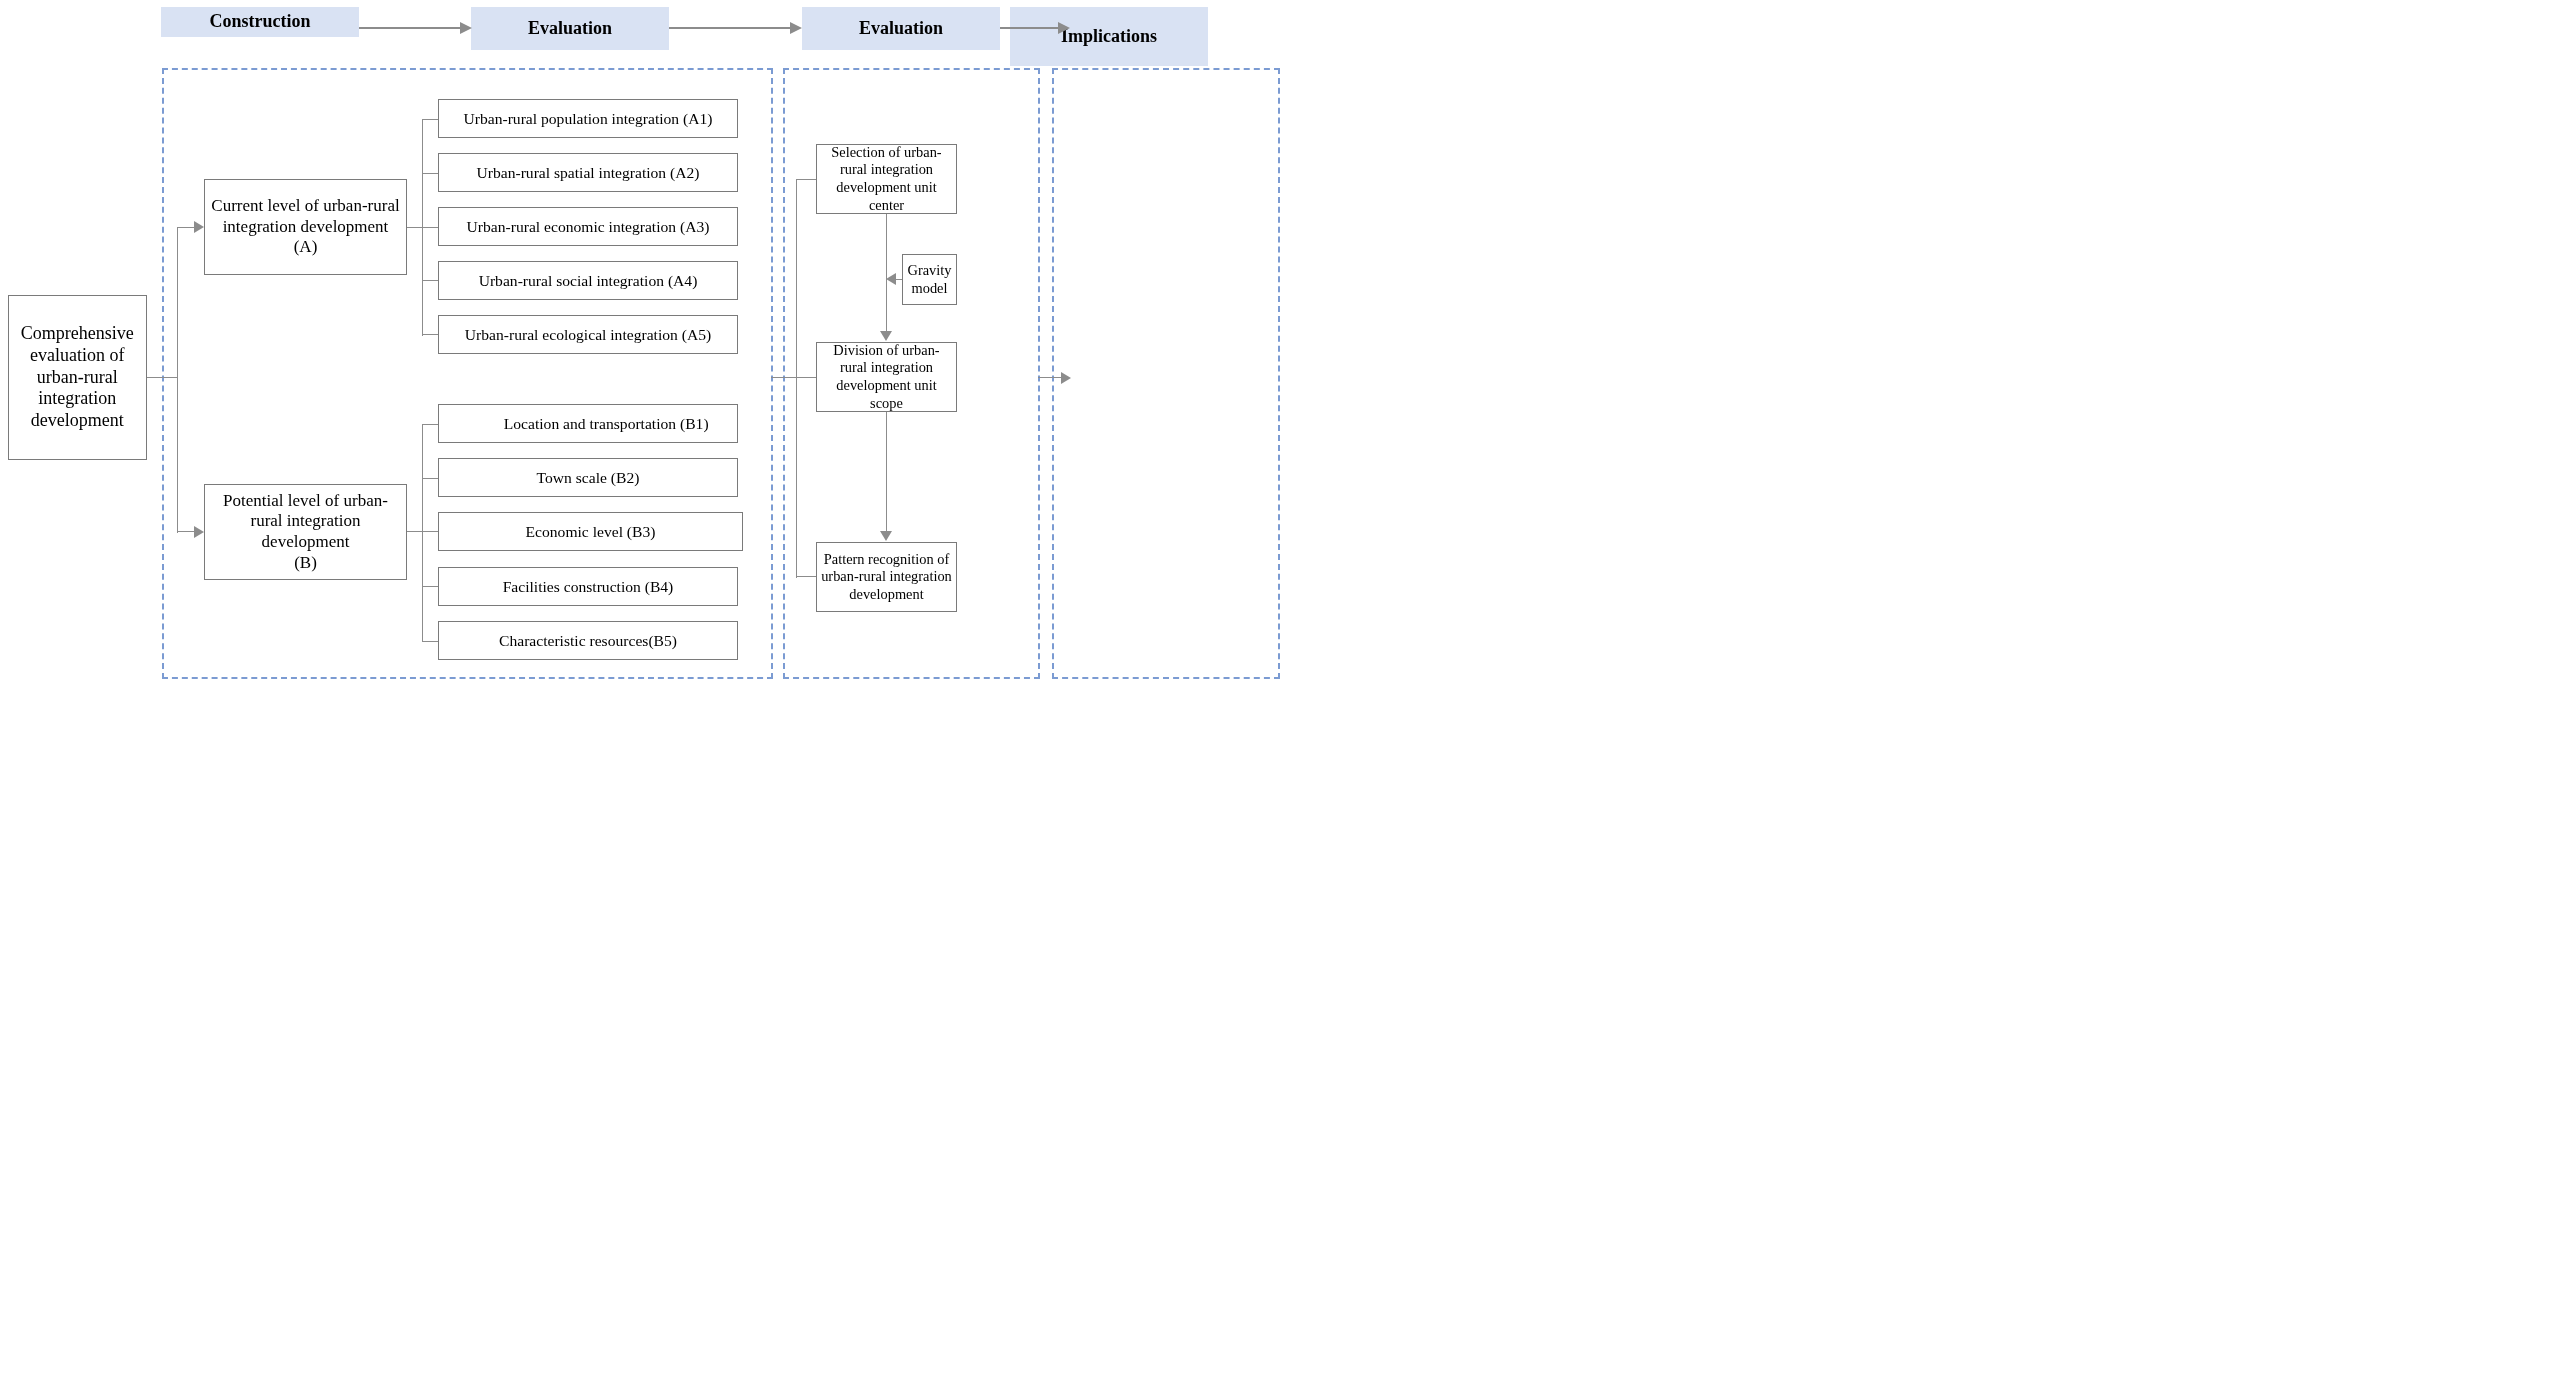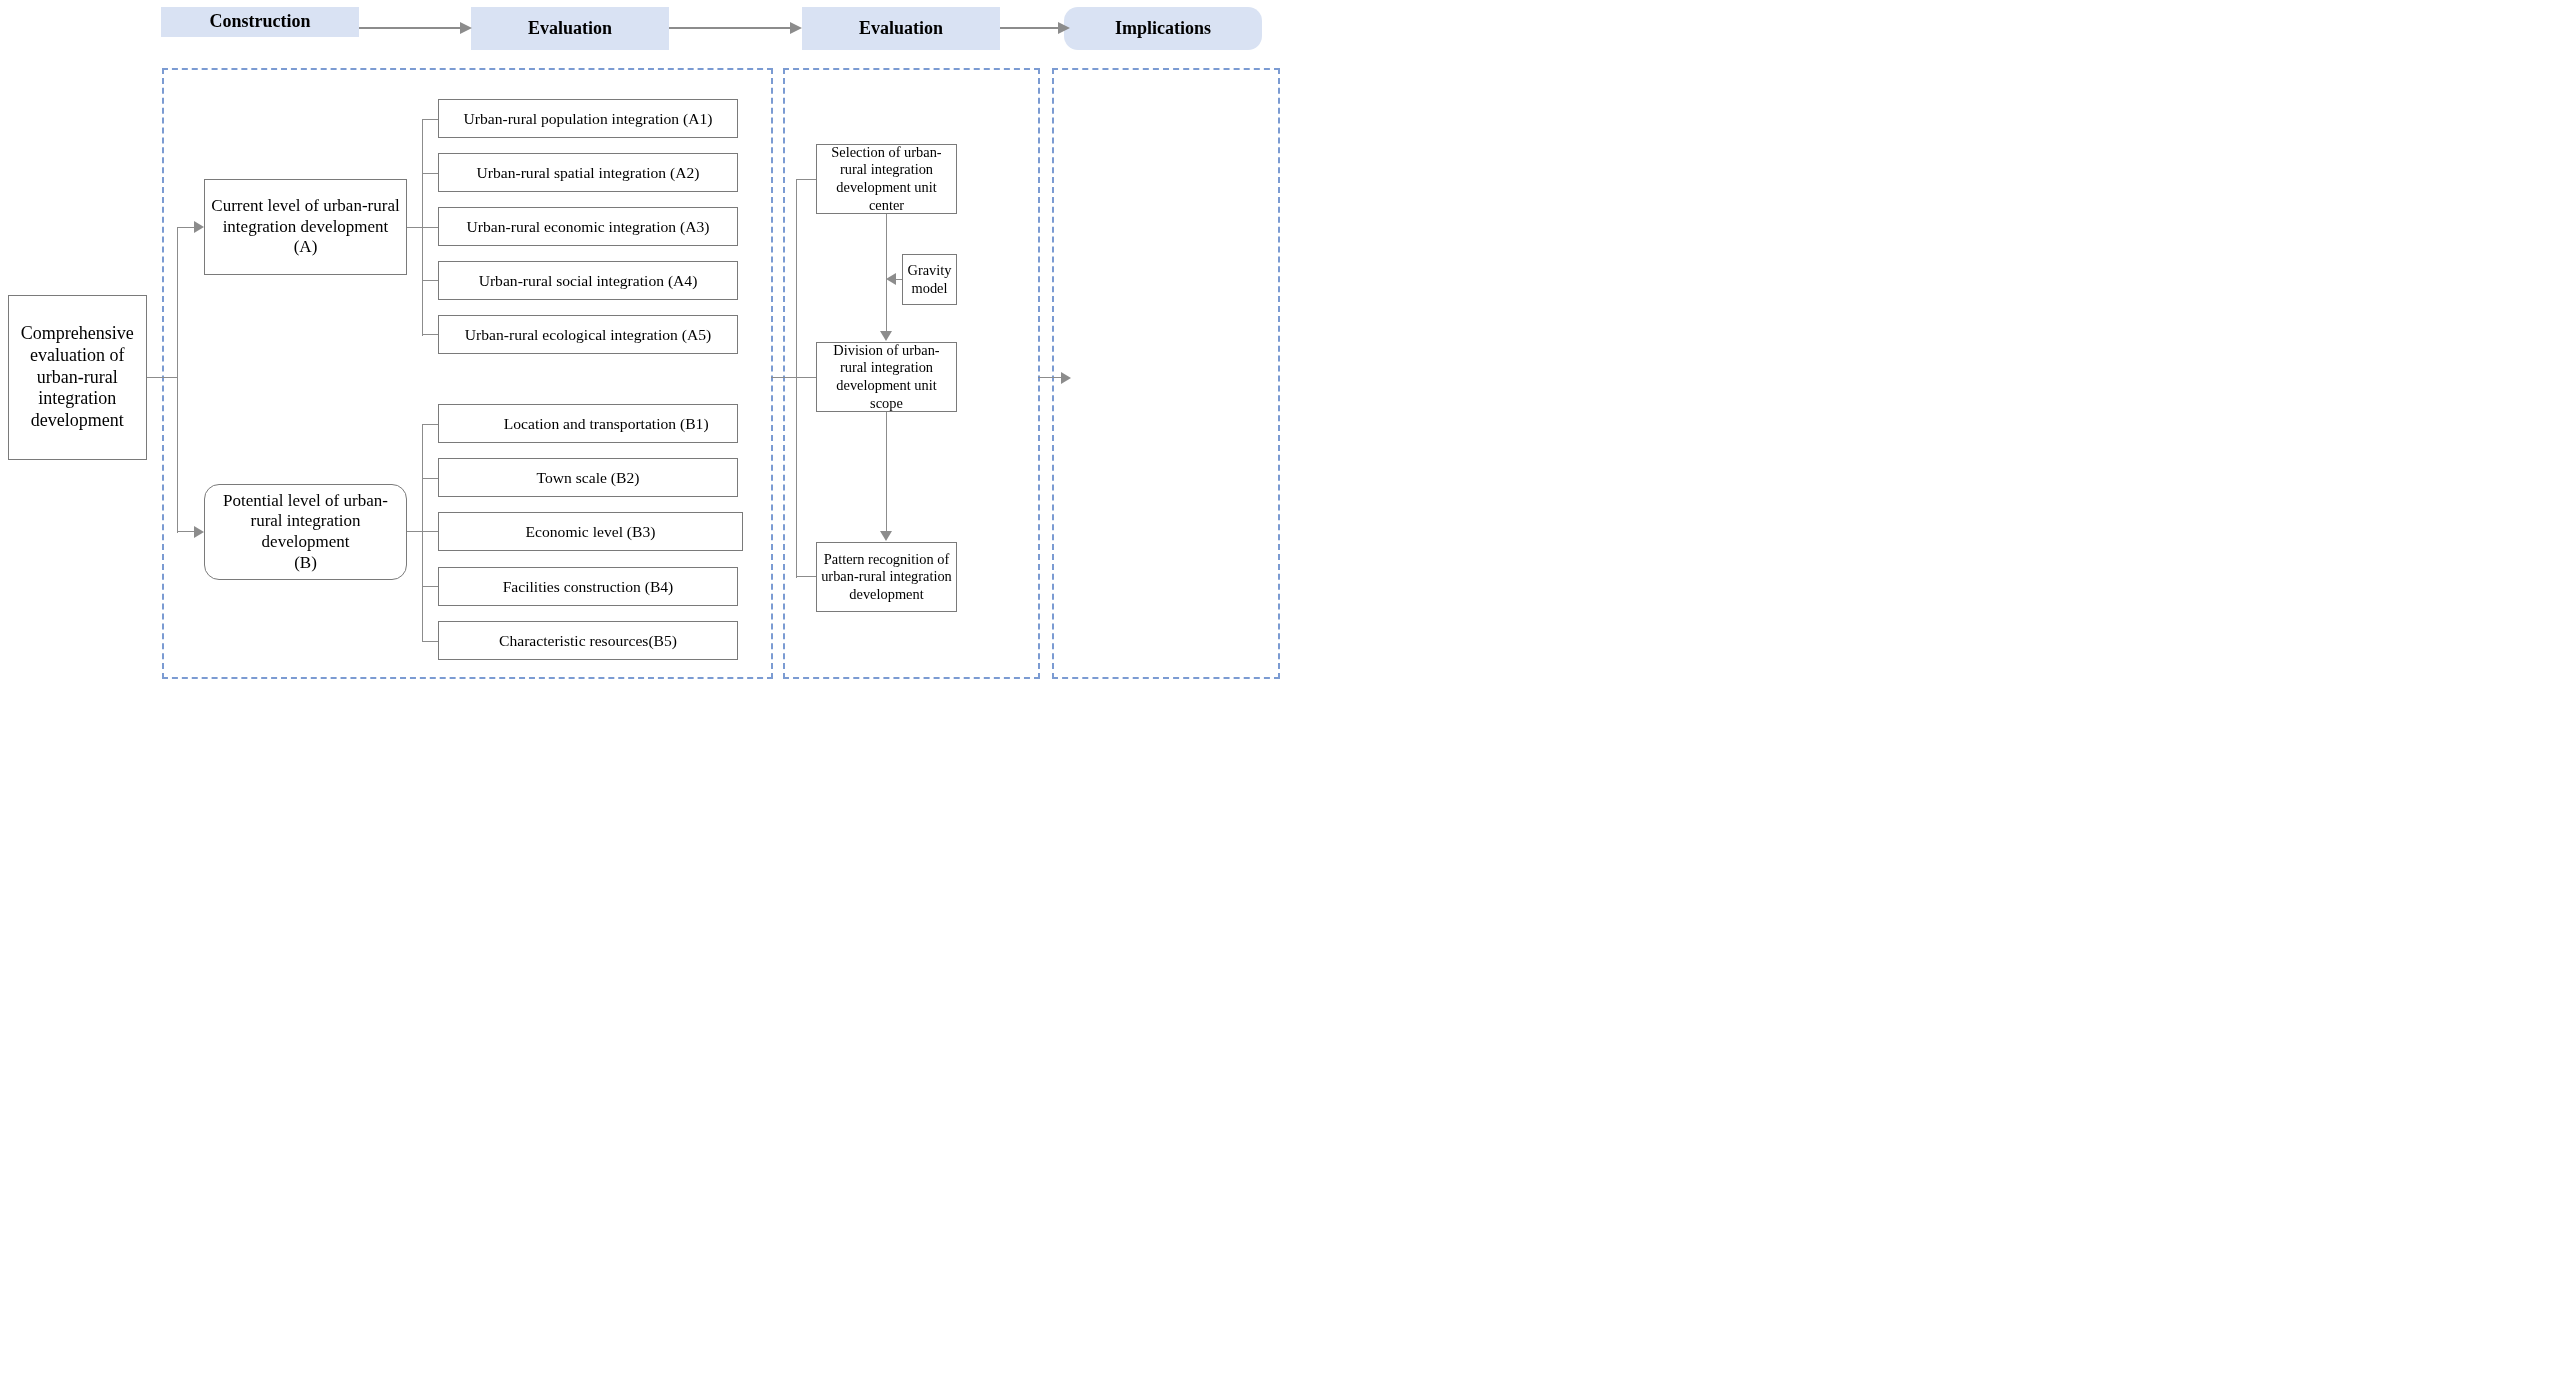--- a/index.html
+++ b/index.html
@@ -21,21 +21,21 @@
   .tri-hdr{border-top:6.6px solid transparent;border-bottom:6.6px solid transparent;border-left:12px solid #8c8c8c;}
 </style>
 </head>
 <body>
 
 <div id="canvas">
 
   <div class="hdr" style="left:161px;top:6.6px;width:198px;height:30px;">Construction</div>
   <div class="hdr" style="left:471px;top:6.6px;width:198px;height:43px;">Evaluation</div>
   <div class="hdr" style="left:802px;top:6.6px;width:198px;height:43px;">Evaluation</div>
-  <div class="hdr" style="left:1064px;top:6.6px;width:198px;height:43px;border-radius:14px;">Implications</div>
+  <div class="hdr" style="left:1010px;top:6.6px;width:198px;height:59px;">Implications</div>
 
   <div class="hline" style="left:359px;top:27px;width:102px;height:2.4px;"></div>
   <div class="tri tri-hdr" style="left:460px;top:21.6px;"></div>
   <div class="hline" style="left:669px;top:27px;width:123px;height:2.4px;"></div>
   <div class="tri tri-hdr" style="left:790px;top:21.6px;"></div>
   <div class="hline" style="left:1000px;top:27px;width:59px;height:2.4px;"></div>
   <div class="tri tri-hdr" style="left:1058px;top:21.6px;"></div>
 
   <div class="panel" style="left:162px;top:68px;width:607px;height:607px;"></div>
   <div class="panel" style="left:783px;top:68px;width:253px;height:607px;"></div>
@@ -47,21 +47,21 @@
   <div class="vline" style="left:177px;top:227px;width:1.2px;height:306px;"></div>
   <div class="hline" style="left:177px;top:227px;width:17px;height:1.2px;"></div>
   <div class="tri tri-r" style="left:194px;top:221px;"></div>
   <div class="hline" style="left:177px;top:531px;width:17px;height:1.2px;"></div>
   <div class="tri tri-r" style="left:194px;top:526px;"></div>
 
   <div class="box" style="left:204px;top:179px;width:203px;height:96px;border-width:1.8px;">
     <div>Current level of urban-rural integration development</div>
     <div>(A)</div>
   </div>
-  <div class="box" style="left:204px;top:484px;width:203px;height:96px;border-width:1.8px;border-radius:15px;">
+  <div class="box" style="left:204px;top:484px;width:203px;height:96px;border-width:1.8px;">
     <div>Potential level of urban-rural integration development</div>
     <div>(B)</div>
   </div>
 
   <div class="hline" style="left:407px;top:227px;width:15.6px;height:1.2px;"></div>
   <div class="vline" style="left:422px;top:119px;width:1.2px;height:217px;"></div>
   <div class="hline" style="left:422px;top:119px;width:16px;height:1.2px;"></div>
   <div class="hline" style="left:422px;top:173px;width:16px;height:1.2px;"></div>
   <div class="hline" style="left:422px;top:227px;width:16px;height:1.2px;"></div>
   <div class="hline" style="left:422px;top:280px;width:16px;height:1.2px;"></div>

